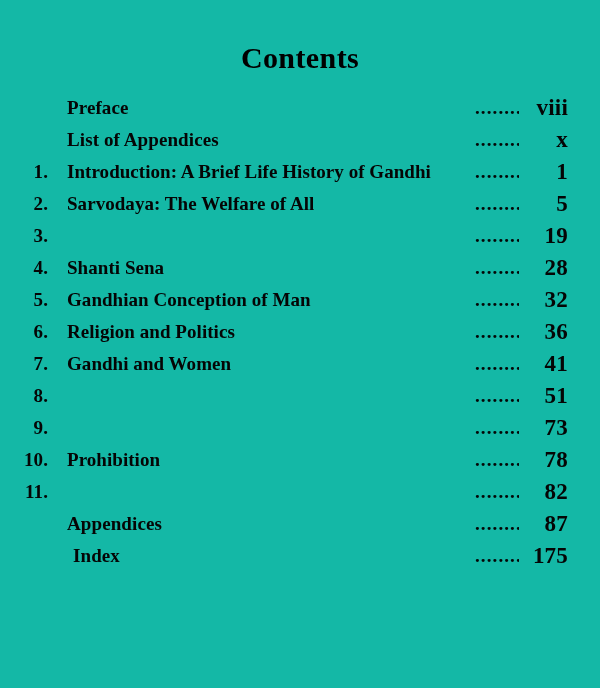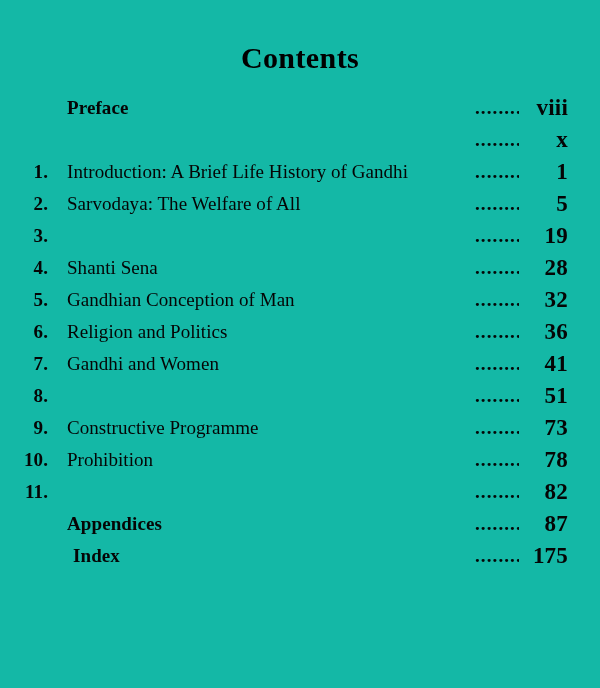--- a/index.html
+++ b/index.html
@@ -59,21 +59,21 @@
     font-weight: bold;
     letter-spacing: 0.1px;
   }
 
   .toc-label {
     position: absolute;
     left: 67px;
     top: 0;
     font-size: 19px;
     line-height: 32px;
-    font-weight: normal;
+    font-weight: bold;
     letter-spacing: 0.05px;
     white-space: nowrap;
   }
 
   
   .toc-row.italic .toc-label {
     font-weight: bold;
     letter-spacing: 0.1px;
   }
 
@@ -115,20 +115,21 @@
 
   <div class="toc-list">
       <div class="toc-row italic">
         <span class="toc-num"></span>
         <span class="toc-label">Preface</span>
         <span class="toc-leader">........</span>
         <span class="toc-page">viii</span>
       </div>
       <div class="toc-row italic">
         <span class="toc-num"></span>
+        <span class="toc-label">List of Appendices</span>
         <span class="toc-leader">........</span>
         <span class="toc-page">x</span>
       </div>
       <div class="toc-row">
         <span class="toc-num">1.</span>
         <span class="toc-label">Introduction: A Brief Life History of Gandhi</span>
         <span class="toc-leader">........</span>
         <span class="toc-page">1</span>
       </div>
       <div class="toc-row">
@@ -166,21 +167,20 @@
         <span class="toc-leader">........</span>
         <span class="toc-page">41</span>
       </div>
       <div class="toc-row">
         <span class="toc-num">8.</span>
         <span class="toc-leader">........</span>
         <span class="toc-page">51</span>
       </div>
       <div class="toc-row">
         <span class="toc-num">9.</span>
-        <span class="toc-label">Constructive Programme</span>
         <span class="toc-leader">........</span>
         <span class="toc-page">73</span>
       </div>
       <div class="toc-row">
         <span class="toc-num">10.</span>
         <span class="toc-label">Prohibition</span>
         <span class="toc-leader">........</span>
         <span class="toc-page">78</span>
       </div>
       <div class="toc-row">

